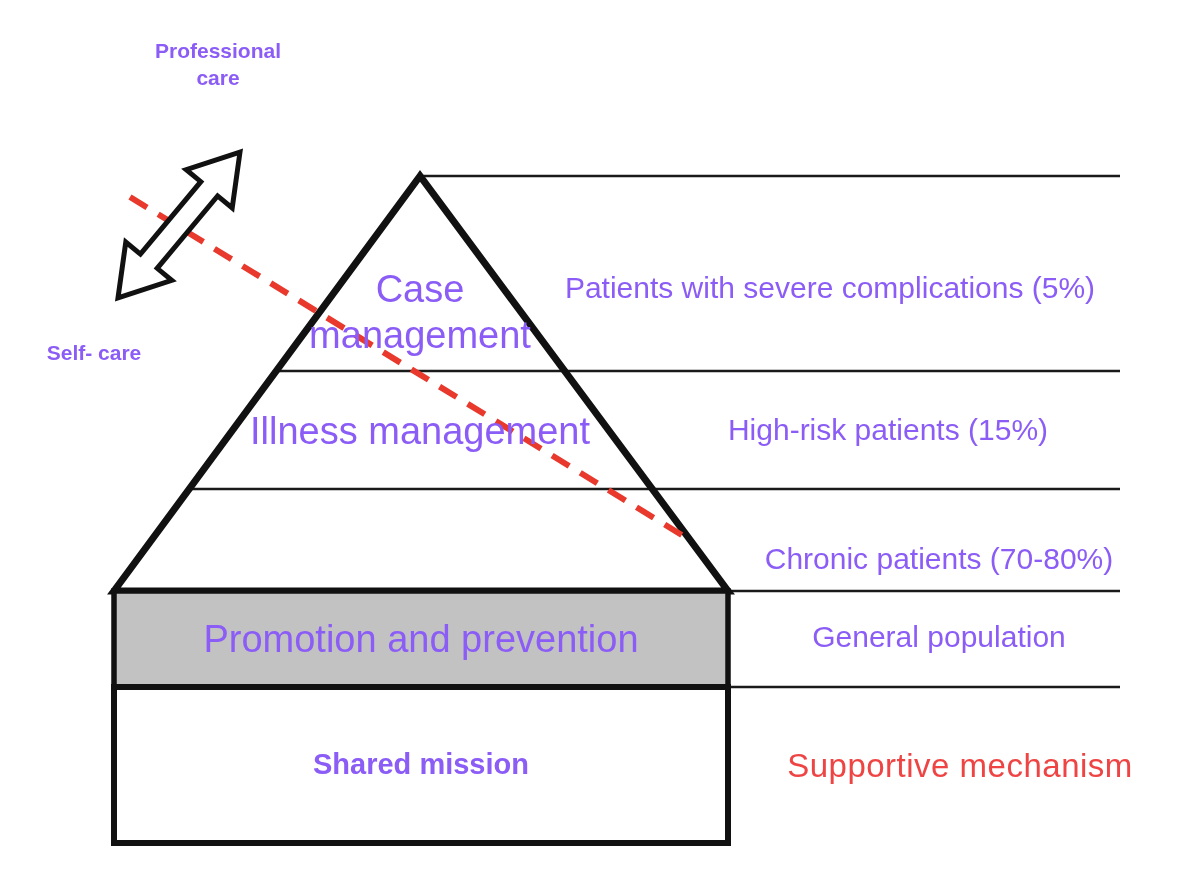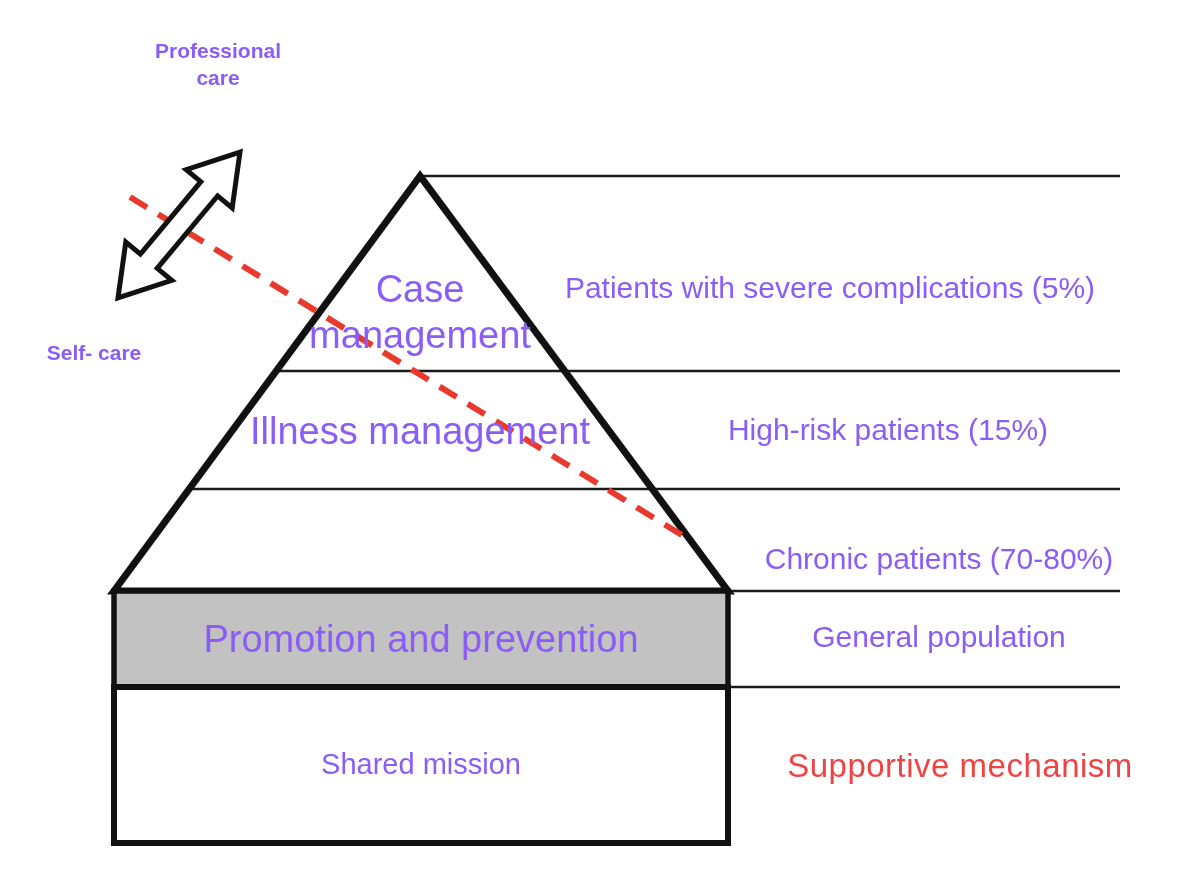--- a/index.html
+++ b/index.html
@@ -14,21 +14,21 @@
   .lbl{
     position:absolute;
     transform:translate(-50%,-50%);
     text-align:center;
     color:#8b5cf6;
     white-space:nowrap;
   }
   .tier-label{font-weight:normal;font-size:38px;letter-spacing:0px;}
   .pop-label{font-weight:normal;font-size:30px;}
   .axis-label{font-weight:bold;font-size:21px;line-height:27px;}
-  .foundation-line{font-weight:normal;font-size:29px;line-height:44px;}
+  .foundation-line{font-weight:bold;font-size:29px;line-height:44px;}
   .supportive{font-weight:normal;font-size:33px;color:#ef4444;letter-spacing:0.5px;}
   .wrap2{white-space:normal;width:240px;line-height:46px;}
 </style>
 </head>
 <body>
 
 <div class="figure">
 
   <svg width="1200" height="877" viewBox="0 0 1200 877">
 

